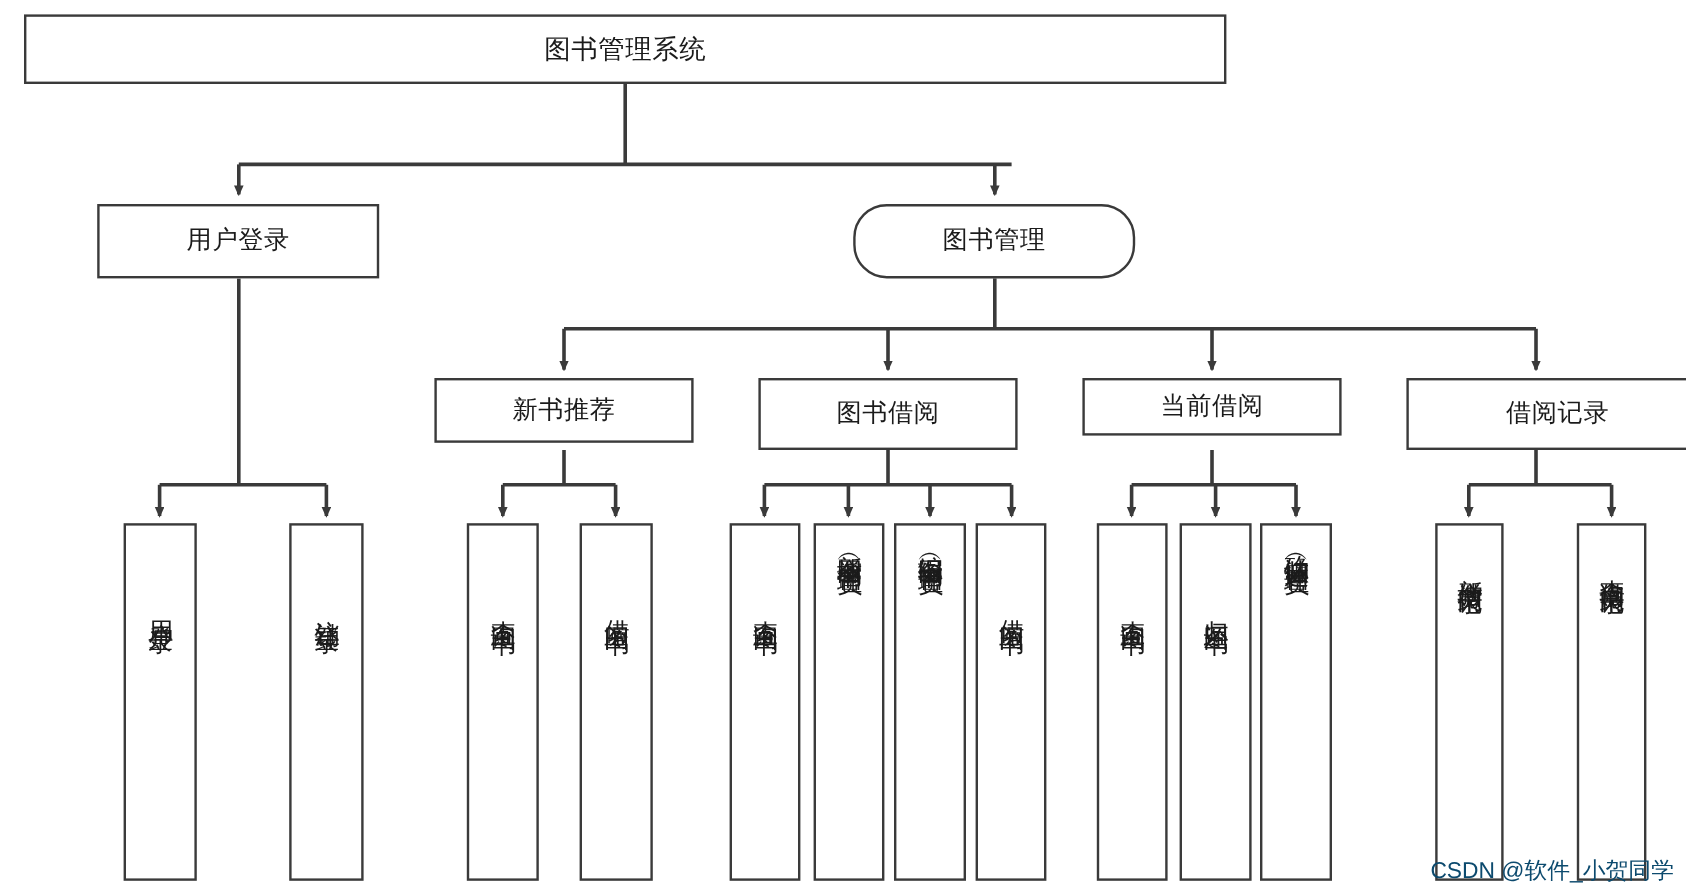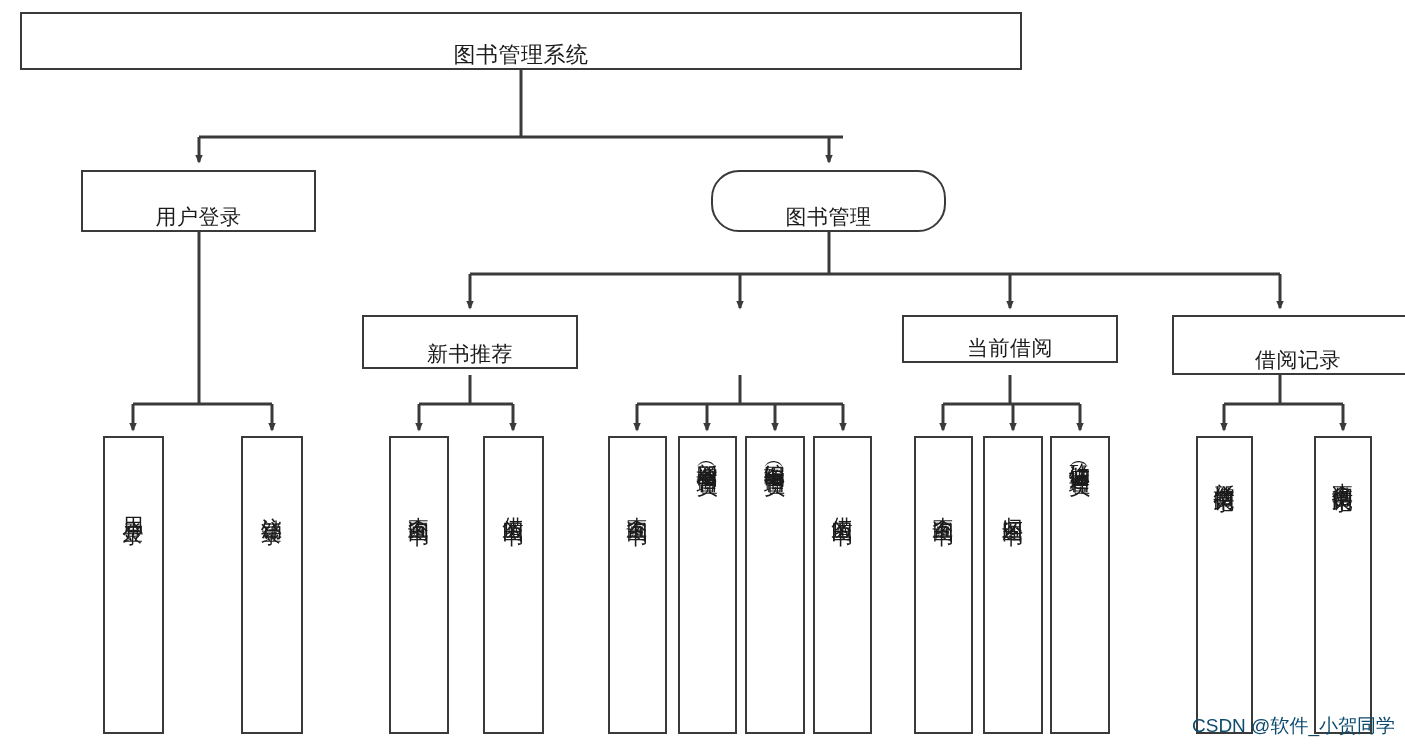--- a/index.html
+++ b/index.html
@@ -24,21 +24,21 @@
     width: 1405px;
     height: 747px;
     pointer-events: none;
   }
   .node {
     position: absolute;
     box-sizing: border-box;
     background: #ffffff;
     border: 2px solid #3a3a3a;
     display: flex;
-    align-items: flex-end;
+    align-items: center;
     justify-content: center;
     z-index: 2;
   }
   .node .label {
     color: #1b1b1b;
     text-align: center;
     line-height: 1.18;
     white-space: nowrap;
   }
   
@@ -137,20 +137,23 @@
   <div class="node horiz" style="left:81px; top:170px; width:235px; height:62px;">
     <span class="label">用户登录</span>
   </div>
   <div class="node horiz" style="left:711px; top:170px; width:235px; height:62px;border-radius:28px;">
     <span class="label">图书管理</span>
   </div>
 
   <div class="node horiz" style="left:362px; top:315px; width:216px; height:54px;">
     <span class="label">新书推荐</span>
   </div>
+  <div class="node horiz" style="left:632px; top:315px; width:216px; height:60px;">
+    <span class="label">图书借阅</span>
+  </div>
   <div class="node horiz" style="left:902px; top:315px; width:216px; height:48px;">
     <span class="label">当前借阅</span>
   </div>
   <div class="node horiz" style="left:1172px; top:315px; width:252px; height:60px;">
     <span class="label">借阅记录</span>
   </div>
 
   <div class="node vert" style="left:103px; top:436px; width:61px; height:298px; padding-top:62px;">
     <span class="label">用户登录</span>
   </div>

